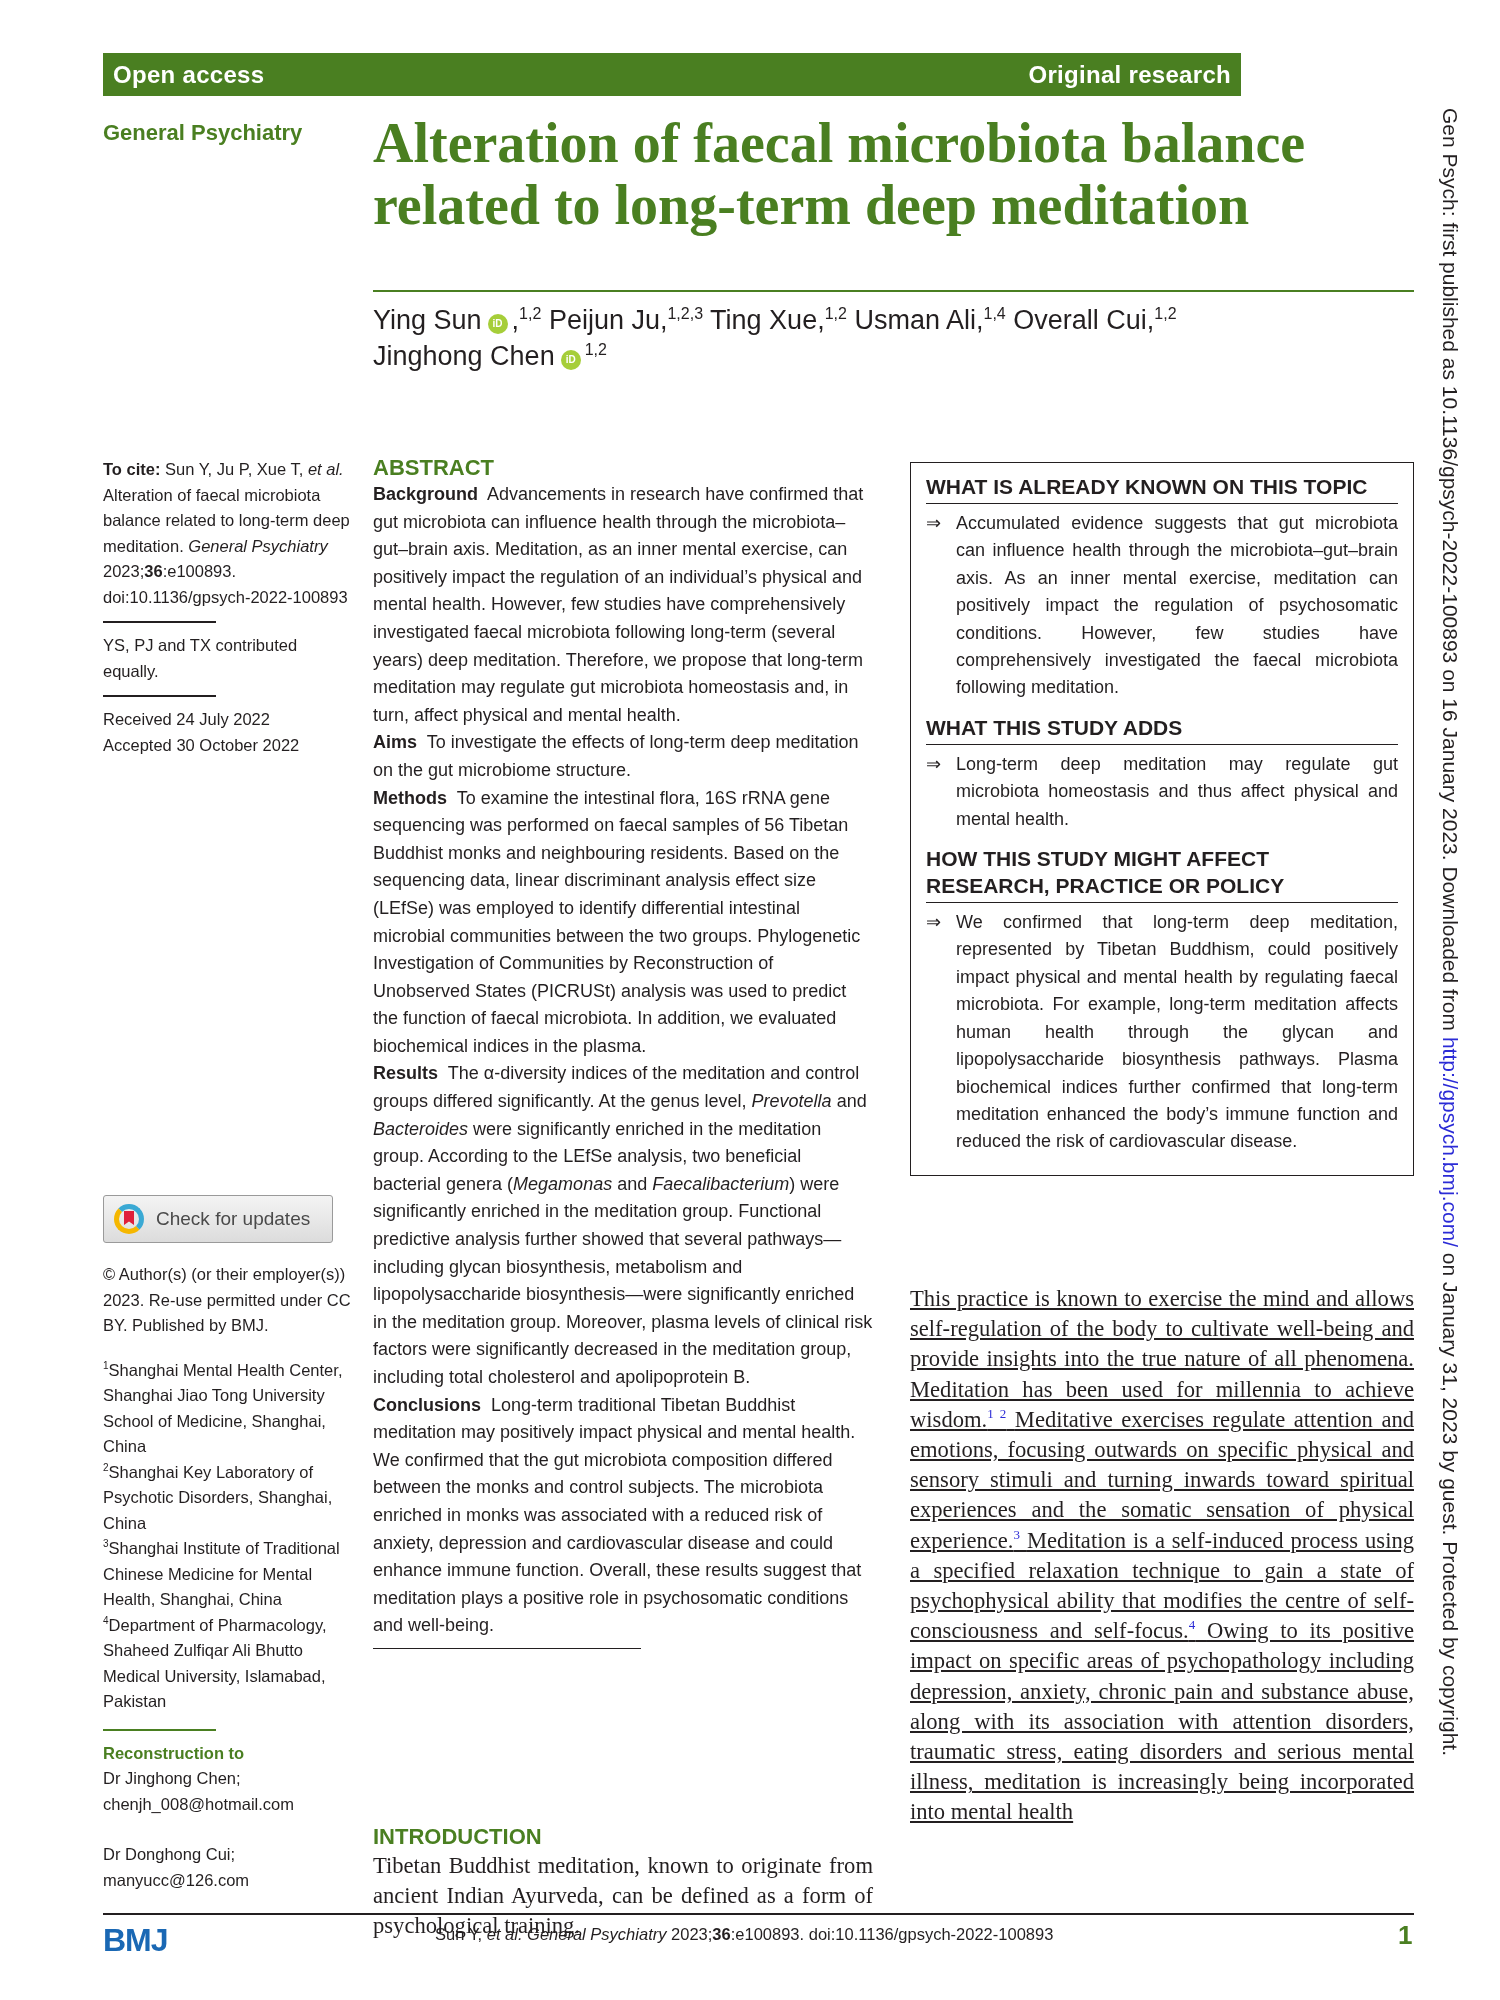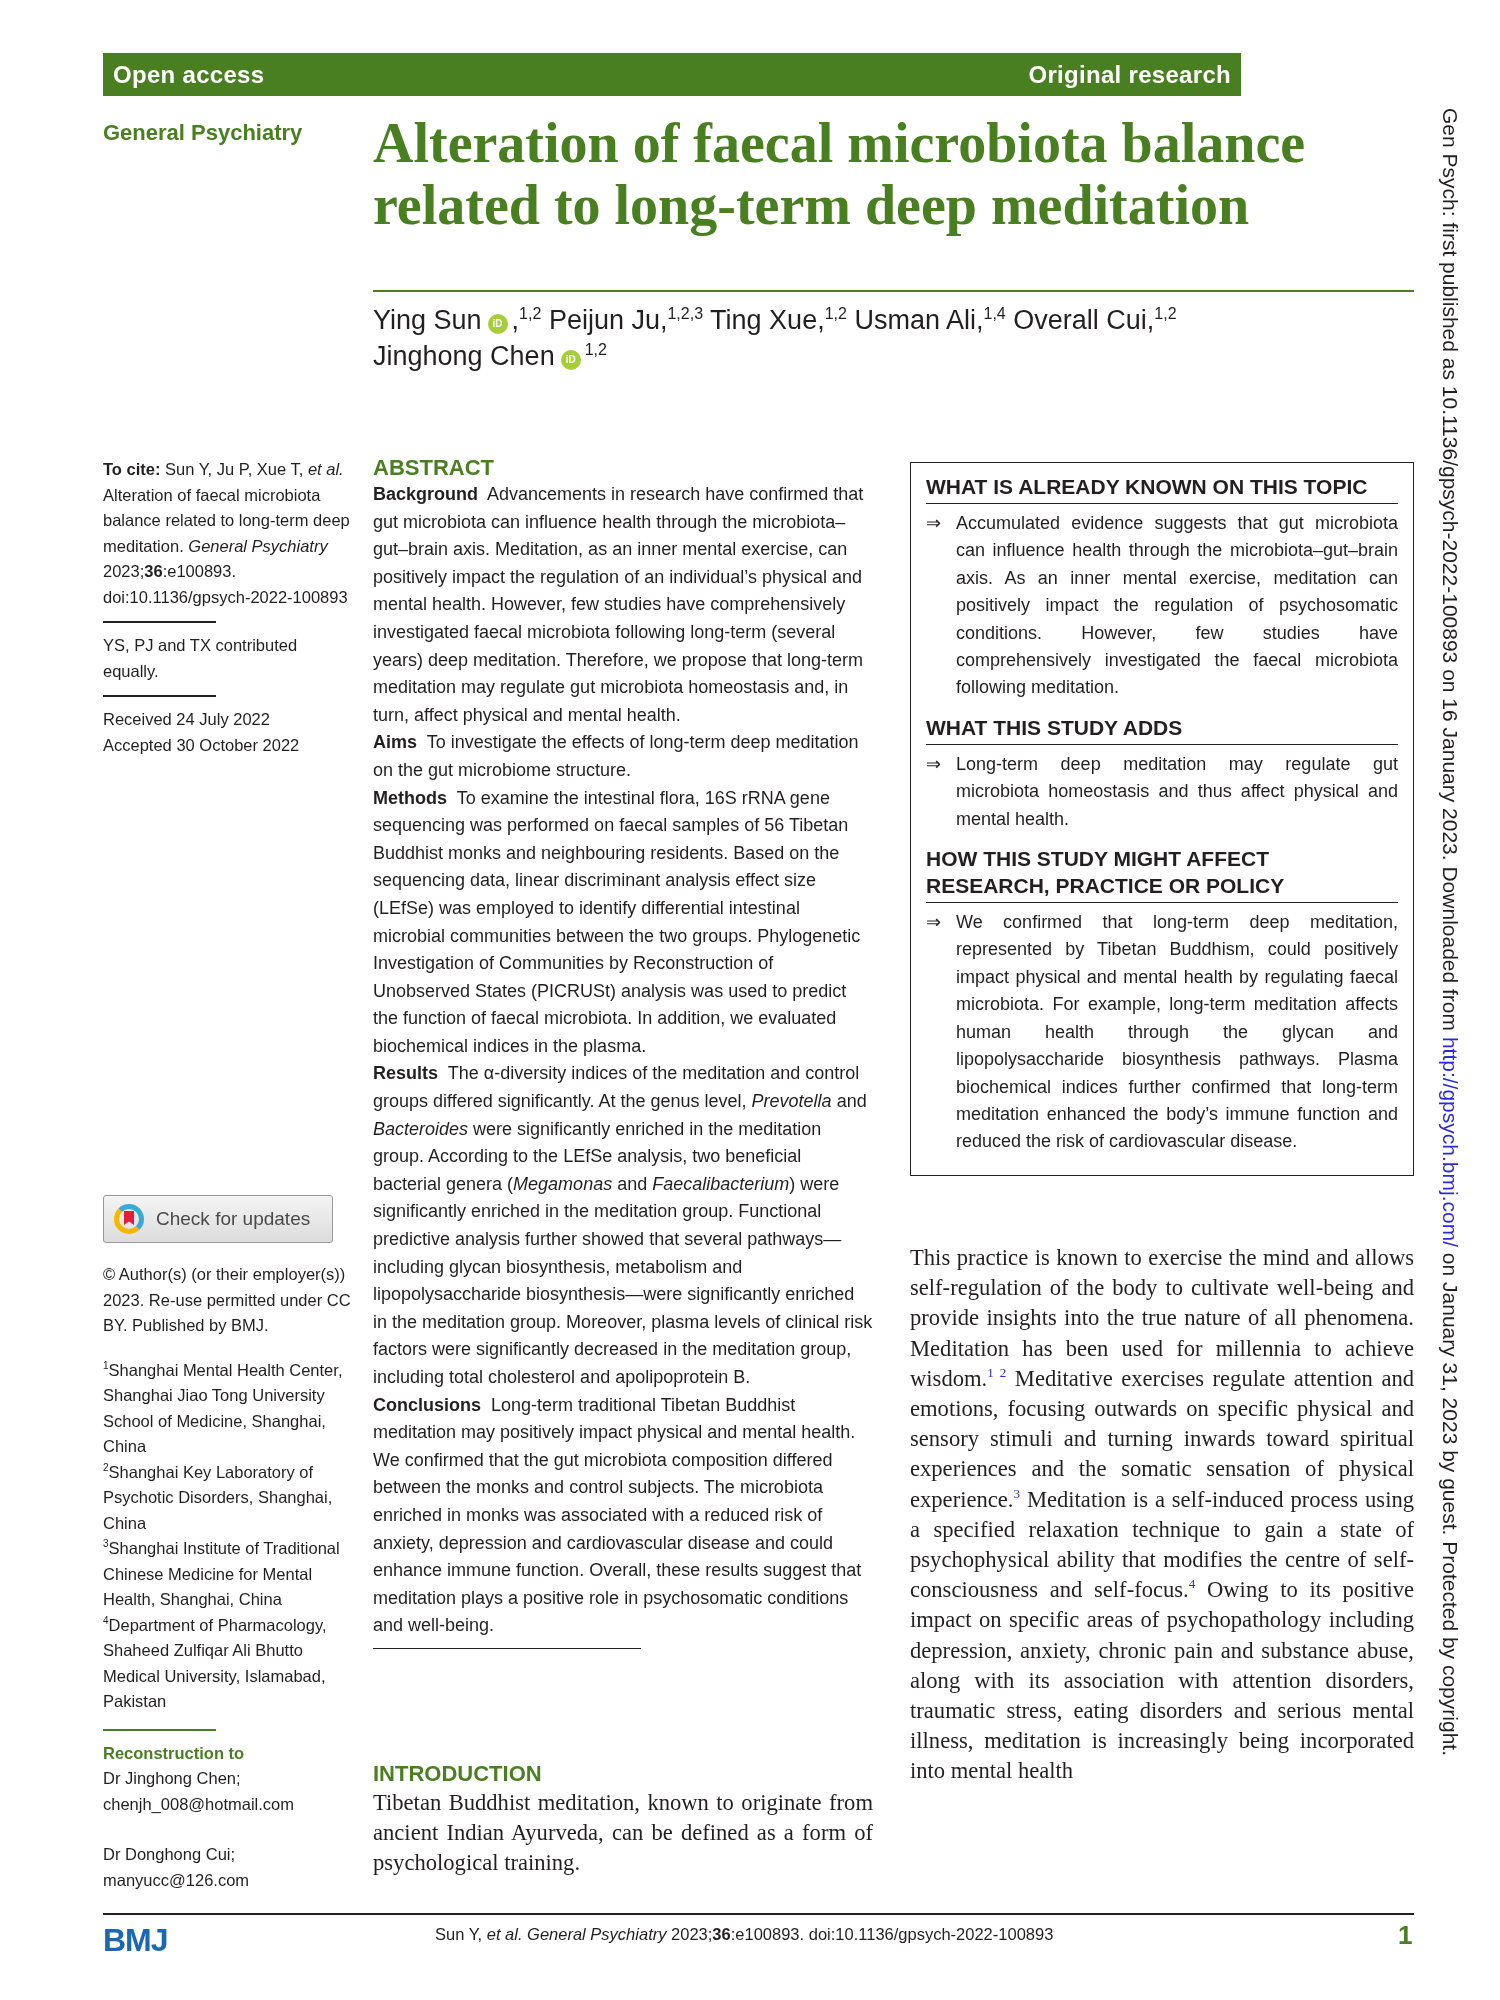--- a/index.html
+++ b/index.html
@@ -30,31 +30,31 @@
   .updates-btn .ico { width: 30px; height: 30px; border-radius: 50%; border: 5px solid #3aa9d4; border-bottom-color: #f5b700; border-left-color: #f5b700; position: relative; margin-right: 12px; }
   .updates-btn .ico::after { content: ""; position: absolute; left: 5px; top: 2px; width: 10px; height: 14px; background: #e0203a; clip-path: polygon(0 0,100% 0,100% 100%,50% 75%,0 100%); }
   .updates-btn span.lbl { font-family: "Liberation Sans", sans-serif; font-size: 19px; color: #4a4a4a; }
 
   .abstract { position: absolute; left: 373px; top: 455px; width: 500px; font-family: "Liberation Sans", sans-serif; font-size: 18px; line-height: 27.6px; color: #231f20; }
   .abstract h2 { font-size: 22px; color: #4a7f21; font-weight: bold; line-height: 26px; }
   .abstract b { font-weight: bold; }
   .abstract i { font-style: italic; }
   .abstract .endrule { width: 268px; height: 1.5px; background: #231f20; margin-top: 8px; }
 
-  .intro { position: absolute; left: 373px; top: 1760px; width: 500px; }
+  .intro { position: absolute; left: 373px; top: 1823px; width: 500px; }
   .intro h2 { font-family: "Liberation Sans", sans-serif; font-size: 22px; color: #4a7f21; font-weight: bold; line-height: 28px; }
   .serif-body { font-family: "Liberation Serif", serif; font-size: 22.6px; line-height: 30.2px; color: #231f20; text-align: justify; }
 
   .keybox { position: absolute; left: 910px; top: 462px; width: 504px; height: 714px; border: 1.5px solid #231f20; padding: 10px 15px 0 15px; font-family: "Liberation Sans", sans-serif; }
   .keybox h3 { font-size: 21px; font-weight: bold; line-height: 27px; color: #231f20; padding-bottom: 3px; border-bottom: 1.5px solid #231f20; margin-bottom: 6px; }
   .keybox .item { display: flex; font-size: 18px; line-height: 27.4px; color: #231f20; margin-bottom: 12px; }
   .keybox .arrow { width: 30px; flex: none; font-size: 18px; }
   .keybox .txt { text-align: justify; flex: 1; }
 
-  .right-body { position: absolute; left: 910px; top: 1243px; width: 504px; }
+  .right-body { position: absolute; left: 910px; top: 1284px; width: 504px; text-decoration: underline; }
   .right-body sup { color: #2b2bd6; font-size: 13px; vertical-align: 9px; line-height: 0; }
 
   .footer-rule { position: absolute; left: 103px; top: 1913px; width: 1311px; height: 2px; background: #231f20; }
   .bmj-logo { position: absolute; left: 103px; top: 1922px; font-family: "Liberation Sans", sans-serif; font-weight: bold; font-size: 32px; color: #1a68b4; letter-spacing: -1px; }
   .footer-cite { position: absolute; left: 435px; top: 1925px; font-family: "Liberation Sans", sans-serif; font-size: 16.5px; color: #231f20; }
   .footer-cite i { font-style: italic; }
   .footer-cite b { font-weight: bold; }
   .page-num { position: absolute; left: 1398px; top: 1920px; font-family: "Liberation Sans", sans-serif; font-weight: bold; font-size: 26px; color: #4a7f21; }
 
   .side-stamp { position: absolute; left: 1462px; top: 108px; width: 1785px; height: 30px; transform-origin: 0 0; transform: rotate(90deg); font-family: "Liberation Sans", sans-serif; font-size: 21px; color: #231f20; white-space: nowrap; }

